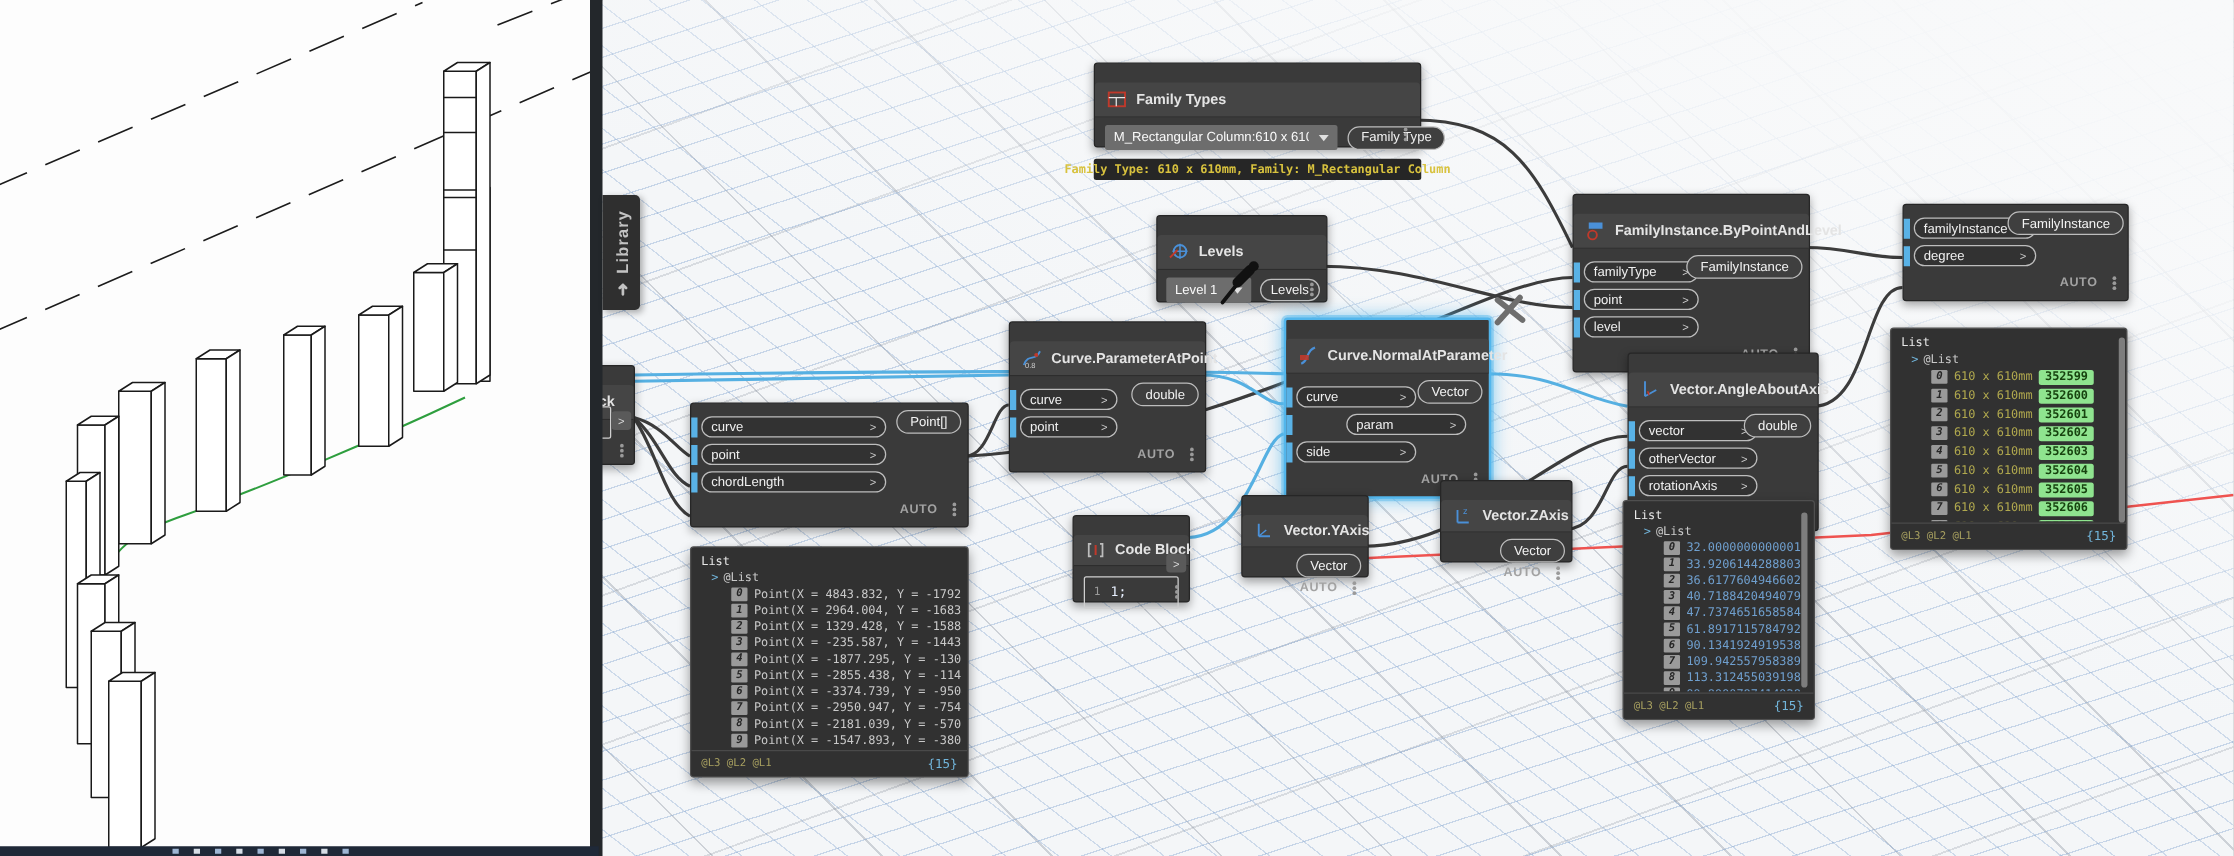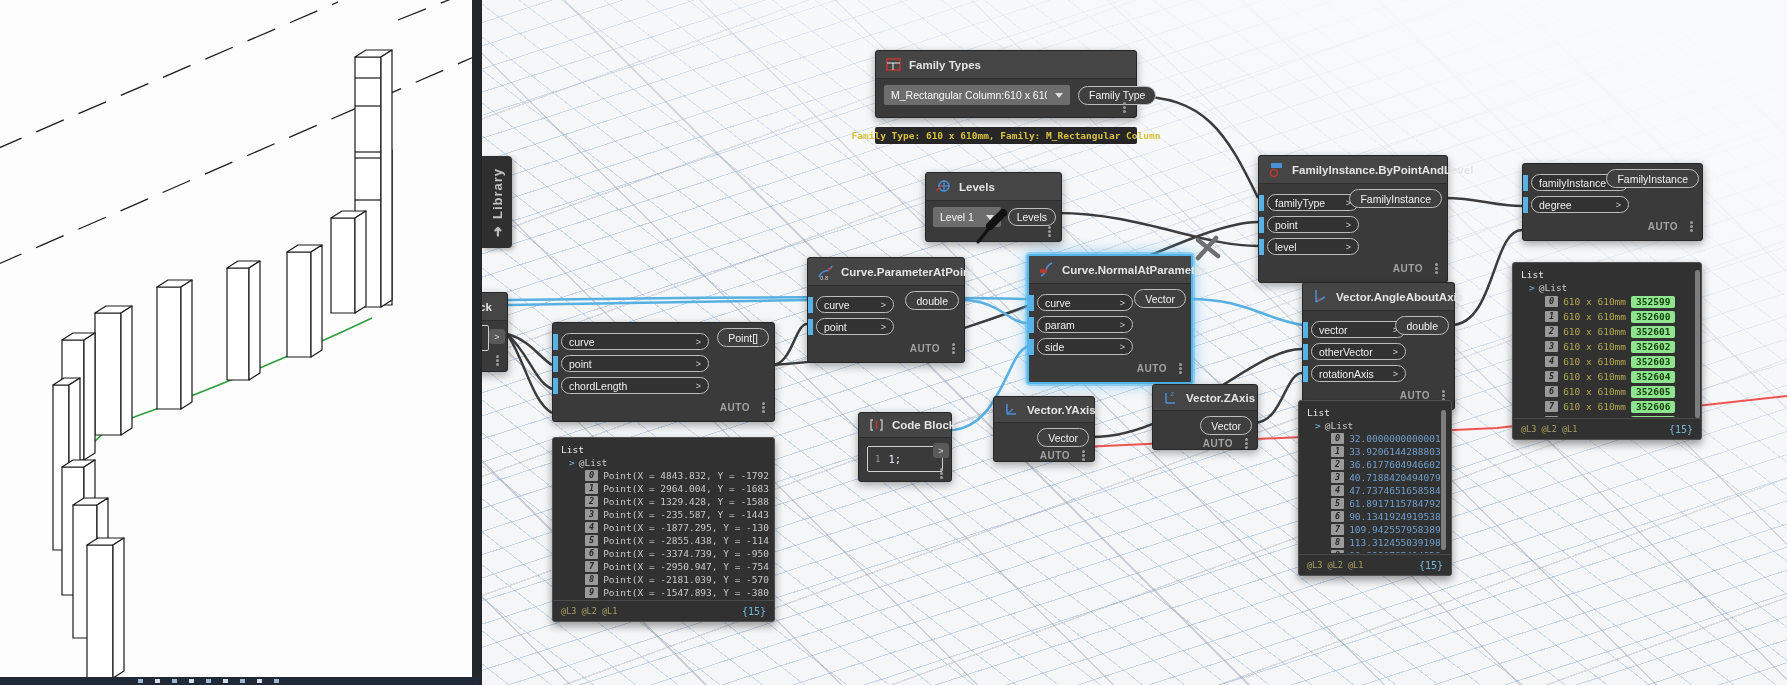--- a/index.html
+++ b/index.html
@@ -27,21 +27,21 @@
   .libtab{position:absolute;left:482px;top:156px;width:30px;height:92px;background:#2f2f2f;z-index:8;
           border-radius:0 4px 4px 0;display:flex;align-items:center;justify-content:center;
           box-shadow:2px 2px 5px rgba(0,0,0,.3);}
   .libtab .vert{writing-mode:vertical-rl;transform:rotate(180deg);color:#c2c2c2;
           font-size:13px;font-weight:bold;letter-spacing:1px;display:flex;align-items:center;gap:6px;}
   
   .node{position:absolute;background:#3a3a3a;border:1px solid #262626;border-radius:3px;
         box-shadow:0 3px 8px rgba(0,0,0,.35);color:#ddd;z-index:3;box-sizing:border-box;}
   .node.selected{border:2px solid #53b6ec;box-shadow:0 0 0 2px rgba(83,182,236,.45),0 0 14px rgba(83,182,236,.8);}
   .nhead{display:flex;align-items:center;gap:7px;height:27px;padding:0 9px;background:#454545;
-         border-bottom:1px solid #2d2d2d;border-radius:3px 3px 0 0;}
+         border-bottom:1px solid #2d2d2d;border-radius:3px 3px 0 0;margin-top:15px;}
   .ntitle{font-size:11.5px;font-weight:bold;color:#e4e4e4;white-space:nowrap;}
   .nicon{position:relative;width:17px;height:17px;flex:none;}
   .icval{position:absolute;left:3px;bottom:-1px;font-size:6px;font-style:normal;color:#cfcfcf;}
   .nbody{position:relative;padding:5px 0 2px 0;}
   .row{display:flex;align-items:center;height:17px;margin:5px 0;}
   .chip{width:5px;height:16px;background:#59b2e6;margin-right:3px;flex:none;}
   .pill{height:17px;border:1px solid #bdbdbd;border-radius:9px;background:#323232;color:#efefef;
         font-size:10.5px;display:flex;align-items:center;justify-content:space-between;
         padding:0 7px;box-sizing:border-box;white-space:nowrap;}
   .pill .chev{color:#cfcfcf;font-size:9px;margin-left:8px;}
@@ -265,21 +265,21 @@
     <div class="nbody">
       <div class="row">
           <i class="chip"></i>
         <div class="pill" style="width:96px;">
             <span>curve</span>
             <span class="chev">&gt;</span>
           </div>
         </div>
       <div class="row">
           <i class="chip"></i>
-        <div class="pill" style="width:96px;">
+        <div class="pill" style="width:96px;margin-left:40px;">
             <span>param</span>
             <span class="chev">&gt;</span>
           </div>
         </div>
       <div class="row">
           <i class="chip"></i>
         <div class="pill" style="width:96px;">
             <span>side</span>
             <span class="chev">&gt;</span>
           </div>

